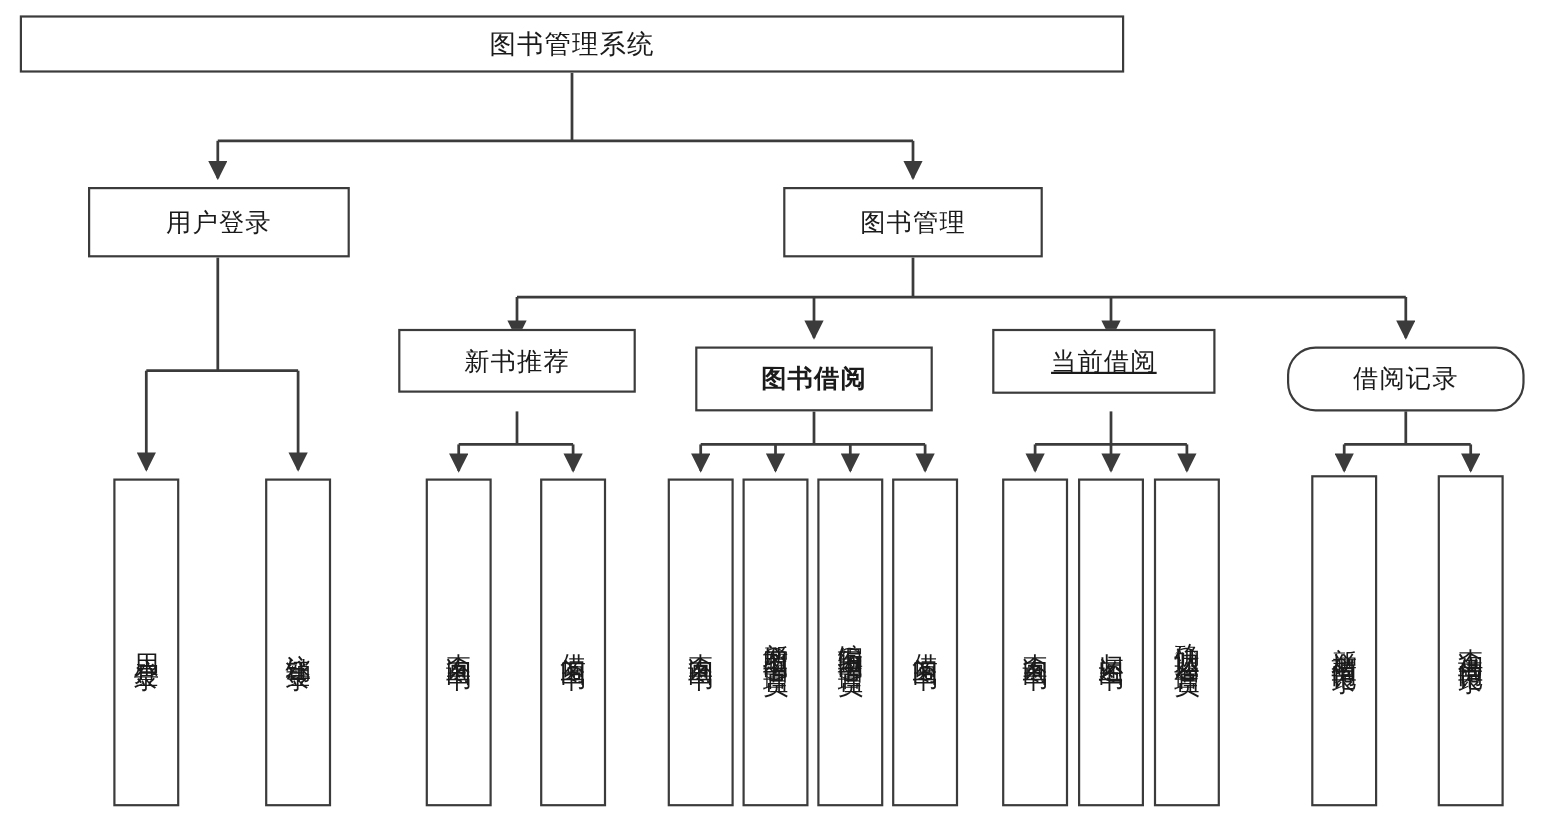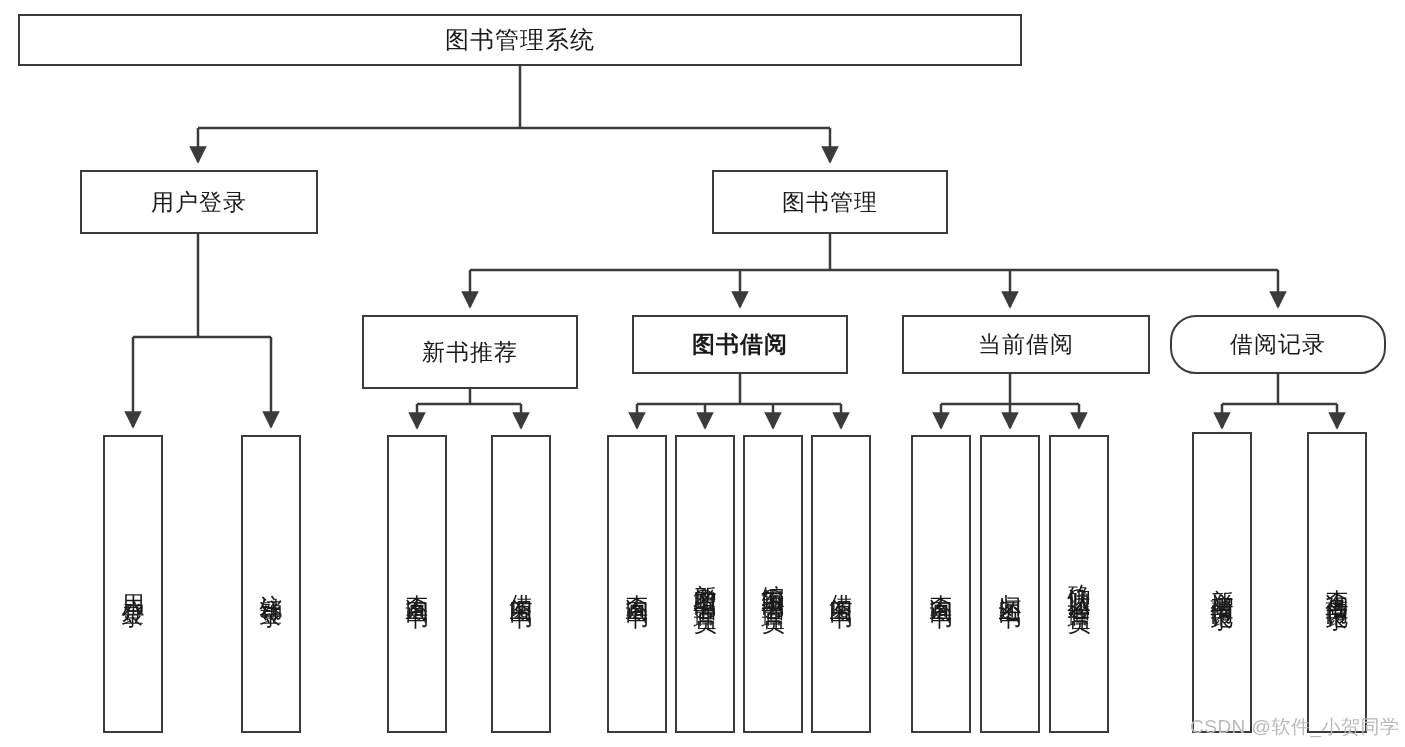--- a/index.html
+++ b/index.html
@@ -129,29 +129,29 @@
   </div>
 
   <div class="node h-node" style="left:80px; top:170px; width:238px; height:64px;">
     <span>用户登录</span>
   </div>
 
   <div class="node h-node" style="left:712px; top:170px; width:236px; height:64px;">
     <span>图书管理</span>
   </div>
 
-  <div class="node h-node" style="left:362px; top:315px; width:216px; height:74px;">
+  <div class="node h-node" style="left:362px; top:299px; width:216px; height:58px;">
     <span>新书推荐</span>
   </div>
 
   <div class="node h-node" style="left:632px; top:315px; width:216px; height:59px;font-weight:bold;">
     <span>图书借阅</span>
   </div>
 
-  <div class="node h-node" style="left:902px; top:315px; width:248px; height:59px;">
+  <div class="node h-node" style="left:902px; top:299px; width:203px; height:59px;text-decoration:underline;">
     <span>当前借阅</span>
   </div>
 
   <div class="node h-node" style="left:1170px; top:315px; width:216px; height:59px;border-radius:26px;">
     <span>借阅记录</span>
   </div>
 
   <div class="node leaf-node" style="left:103px; top:435px; width:60px; height:298px;">
     <span class="vtext">用户登录</span>
   </div>
@@ -197,15 +197,14 @@
   </div>
 
   <div class="node leaf-node" style="left:1192px; top:432px; width:60px; height:301px;">
     <span class="vtext">新增借阅记录</span>
   </div>
 
   <div class="node leaf-node" style="left:1307px; top:432px; width:60px; height:301px;">
     <span class="vtext">查询借阅记录</span>
   </div>
 
-  <div class="watermark" style="left:1190px; top:714px;">CSDN @软件_小贺同学</div>
 
 </div>
 
 </body></html>

